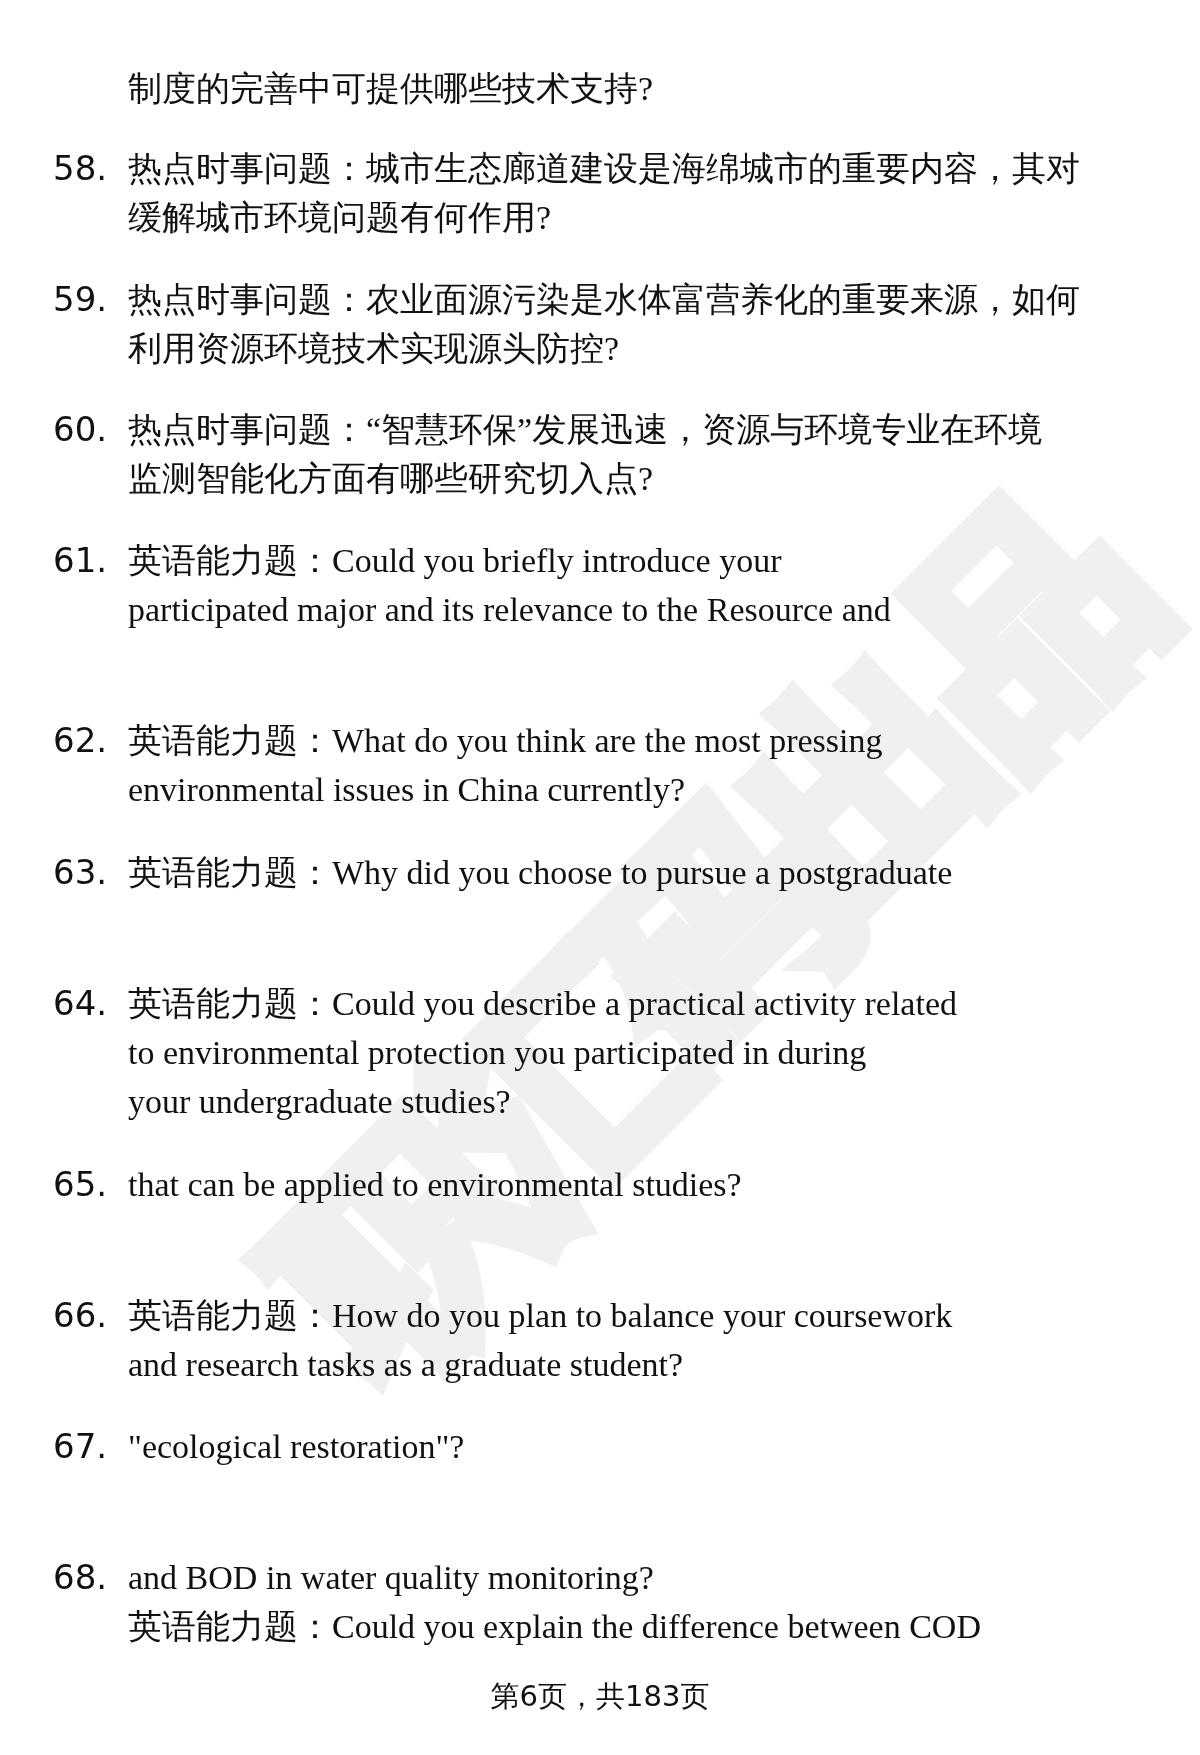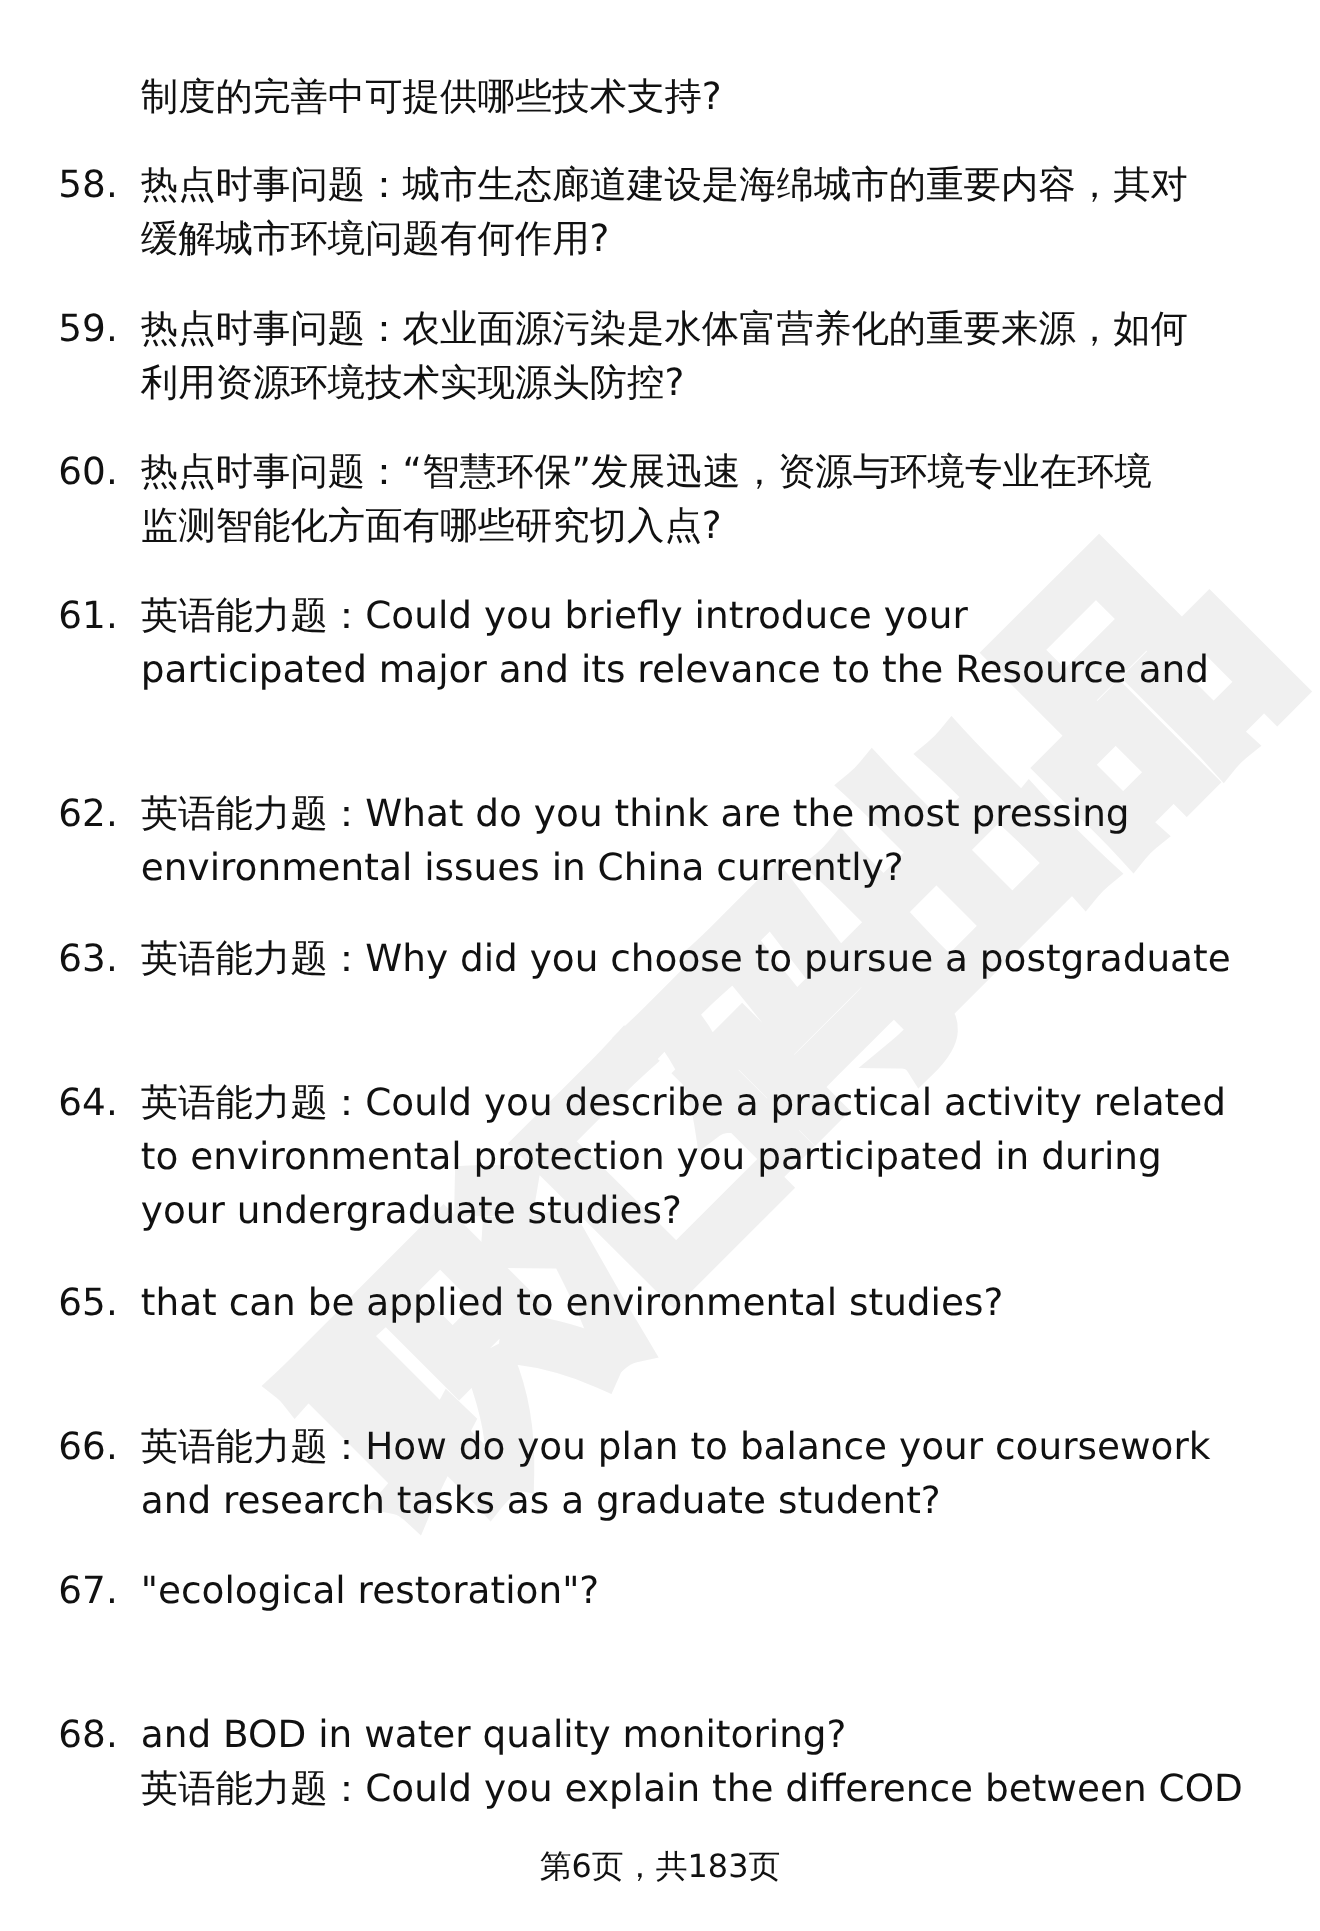--- a/index.html
+++ b/index.html
@@ -12,21 +12,21 @@
     font-size: 230px; font-weight: bold; color: transparent;
     -webkit-text-stroke: 22px #f0f0f0; transform: rotate(-45deg); transform-origin: center;
     letter-spacing: -10px; white-space: nowrap; pointer-events: none; z-index: 0;
     font-family: "DejaVu Sans", sans-serif;
   }
   .content { position: absolute; left: 0; top: 0; width: 1200px; z-index: 1; }
   .q {
     position: absolute; left: 0; width: 1200px; font-size: 34px; line-height: 49px;
   }
   .q .num { position: absolute; left: 53px; top: 0; }
-  .q .text { position: absolute; left: 128px; width: 1040px; top: 0; }
+  .q .text { position: absolute; left: 128px; width: 1040px; top: 0; font-family: Liberation Serif, serif; }
   .q .line { display: block; white-space: nowrap; }
   .footer {
     position: absolute; left: 0; width: 1200px; top: 1676px; text-align: center;
     font-size: 29px; line-height: 40px; color: #111111; z-index: 1;
   }
 </style>
 </head>
 <body>
 
 <div class="watermark">职汇码出品</div>

